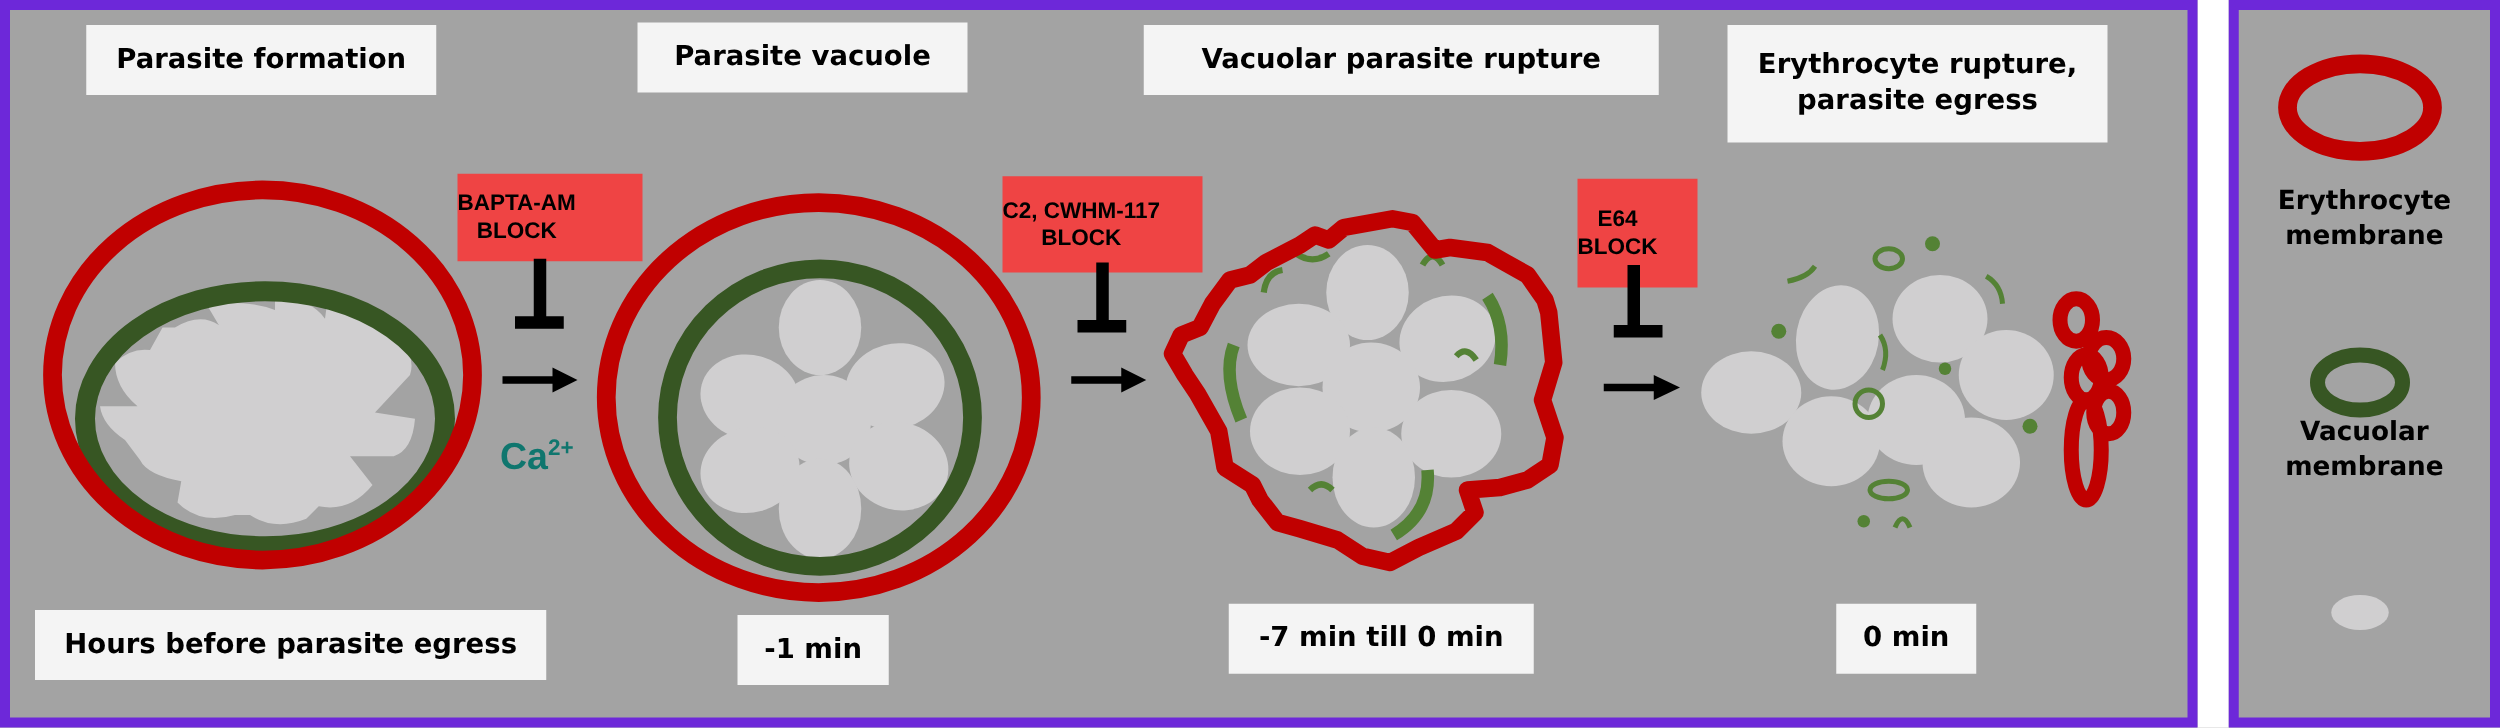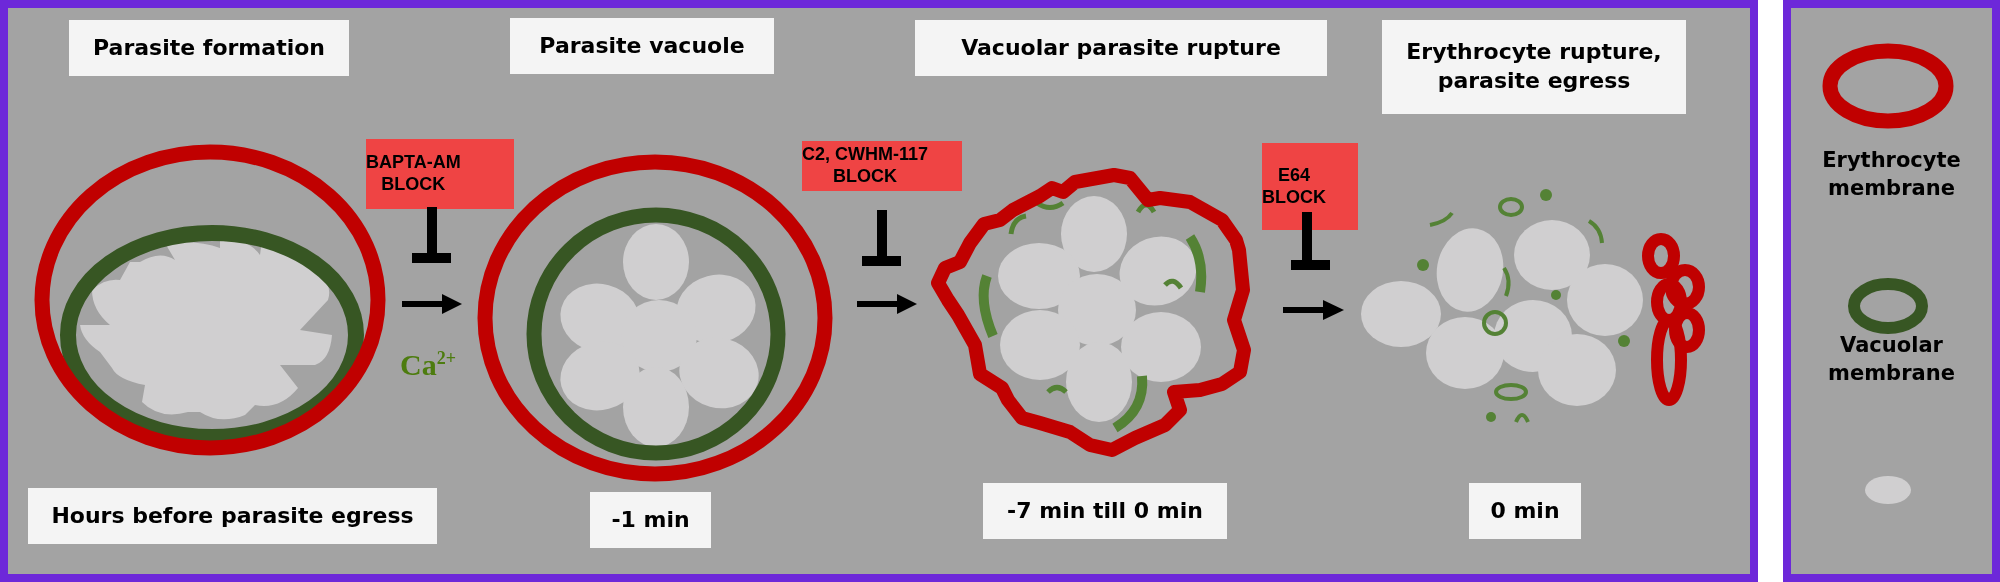--- a/index.html
+++ b/index.html
@@ -7,21 +7,21 @@
          font-family: "Liberation Sans", sans-serif; }
   .panel { position: absolute; box-sizing: border-box; border: 8px solid #6d28d9; background: #a3a3a3; }
   #main-panel { left: 0; top: 0; width: 1758px; height: 582px; }
   #legend-panel { left: 1783px; top: 0; width: 217px; height: 582px; }
   .label-box { position: absolute; background: #f4f4f4; color: #000; font-weight: bold;
                font-family: "DejaVu Sans", sans-serif; font-size: 22px; text-align: center;
                display: flex; align-items: center; justify-content: center; line-height: 1.3; box-sizing: border-box; }
   .block-box { position: absolute; background: #ef4444; color: #000; font-weight: bold;
                font-family: "Liberation Sans", sans-serif; font-size: 18px; text-align: center;
                display: flex; align-items: center; justify-content: flex-start; line-height: 1.2; box-sizing: border-box; }
-  .ca-label { position: absolute; font-family: Liberation Serif, serif; font-weight: bold; font-size: 30px; color: #4d7c0f; }
+  .ca-label { position: absolute; font-family: Liberation Sans, sans-serif; font-weight: bold; font-size: 30px; color: #0f766e; }
   .ca-label sup { font-size: 18px; }
   .legend-text { position: absolute; width: 201px; left: 0; text-align: center; font-family: "DejaVu Sans", sans-serif;
                  font-weight: bold; font-size: 21px; line-height: 1.35; color: #000; }
   svg.art { position: absolute; left: 0; top: 0; }
 </style>
 </head>
 <body>
 
 <div class="panel" id="main-panel"></div>
 <div class="panel" id="legend-panel">
@@ -49,21 +49,21 @@
 <div class="label-box" style="left:590px;top:492px;width:121px;height:56px">-1 min</div>
 <div class="label-box" style="left:983px;top:483px;width:244px;height:56px">-7 min till 0 min</div>
 <div class="label-box" style="left:1469px;top:483px;width:112px;height:56px">0 min</div>
 
 <div class="block-box" style="left:366px;top:139px;width:148px;height:70px">
   <div>
       <div>BAPTA-AM</div>
       <div>BLOCK</div>
     </div>
 </div>
-<div class="block-box" style="left:802px;top:141px;width:160px;height:50px">
+<div class="block-box" style="left:802px;top:141px;width:160px;height:77px">
   <div>
       <div>C2, CWHM-117</div>
       <div>BLOCK</div>
     </div>
 </div>
 <div class="block-box" style="left:1262px;top:143px;width:96px;height:87px">
   <div>
       <div>E64</div>
       <div>BLOCK</div>
     </div>

